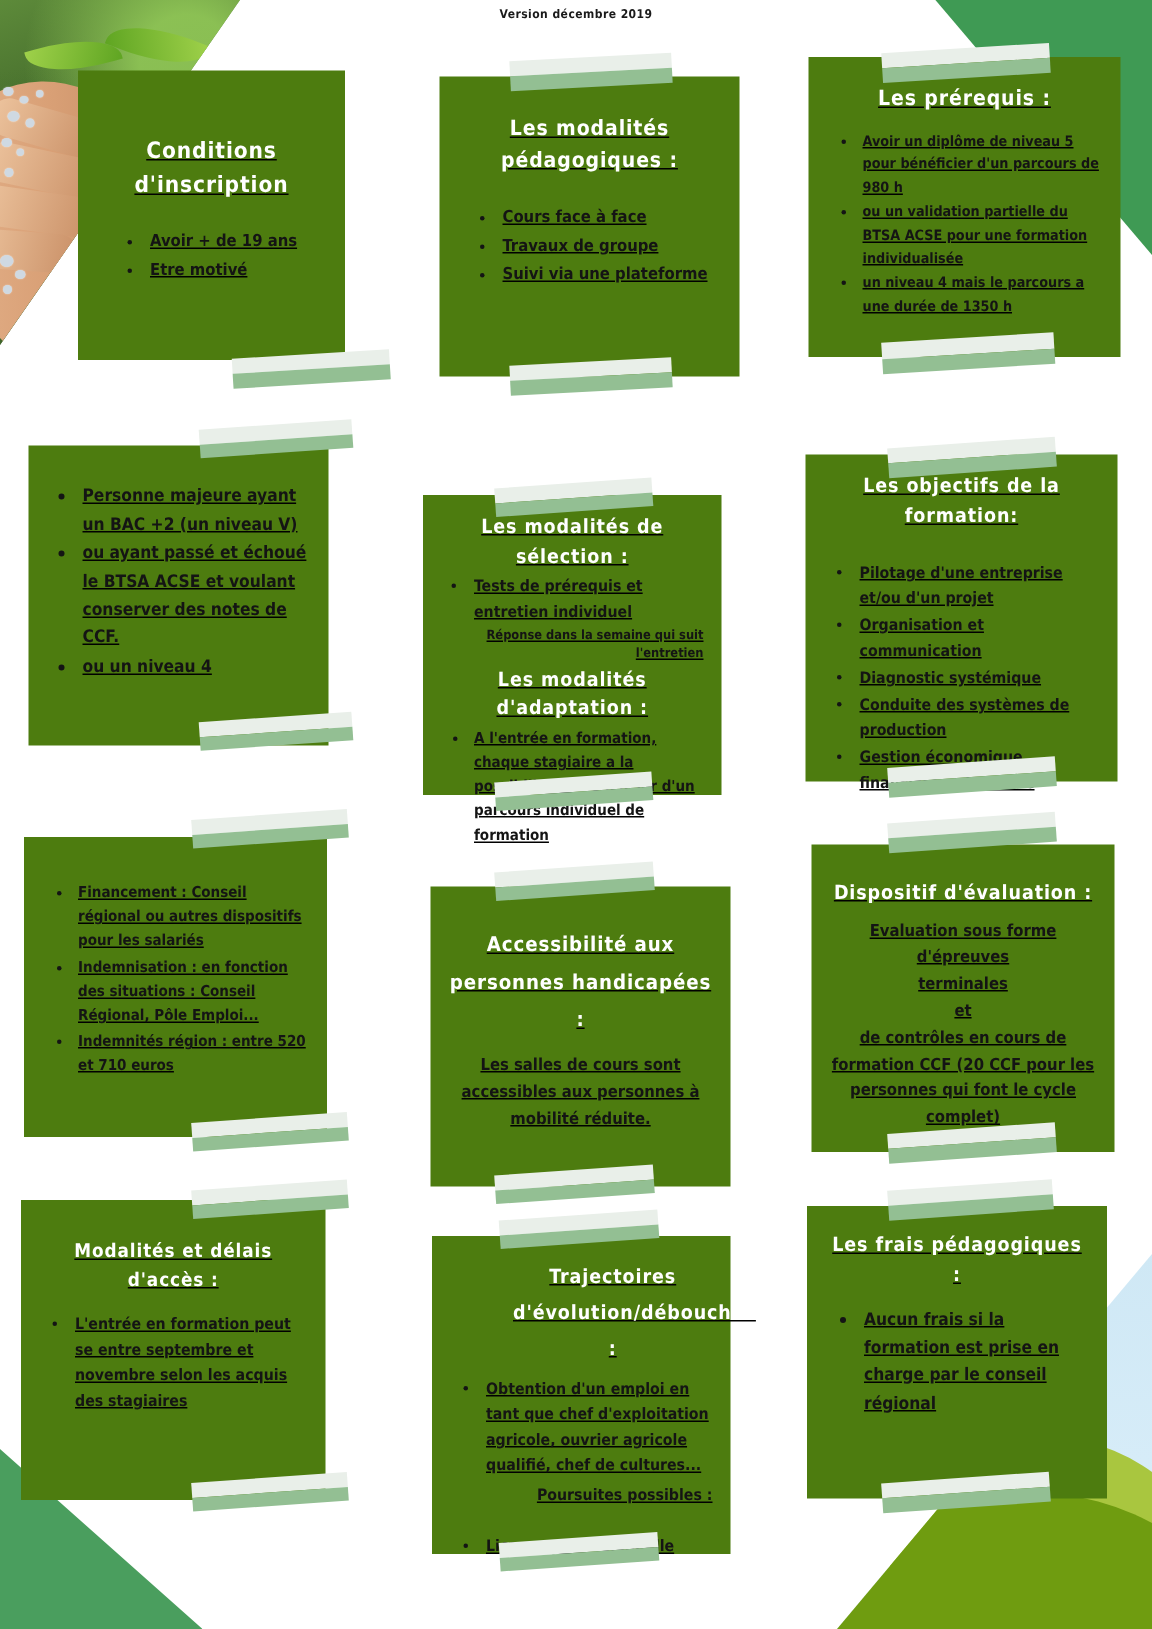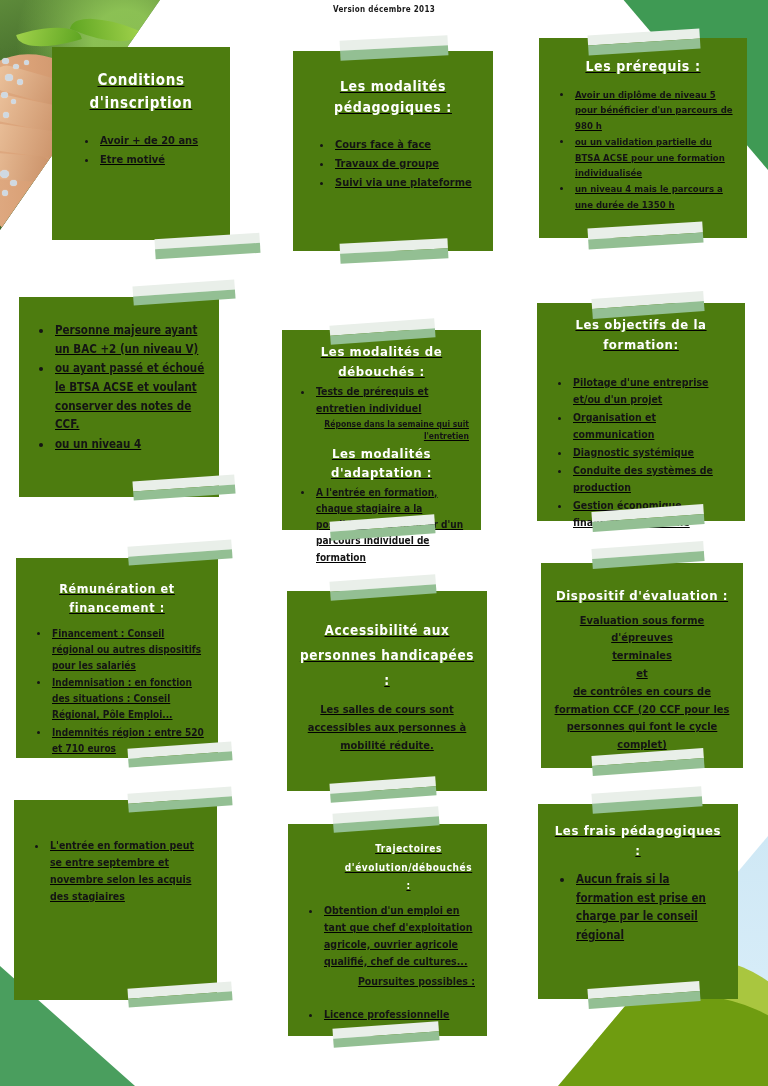--- a/index.html
+++ b/index.html
@@ -222,35 +222,35 @@
 
   <div class="corner-tr"></div>
   <div class="corner-bl"></div>
 
   <div class="landscape-br">
     <div class="sky"></div>
     <div class="hill-back"></div>
     <div class="hill-front"></div>
   </div>
 
-  <div class="version">Version  décembre 2013</div>
+  <div class="version">Version  décembre 2019</div>
 
   <div class="tape" style="left:155px; top:236px; width:105px; height:20px; transform:rotate(-3.5deg);">
     <div class="t-light"></div>
     <div class="t-green"></div>
   </div>
 
   <div class="card" style="left:52px; top:47px; width:178px; height:193px;">
-    <div class="card-inner" style="padding-top:22px;">
+    <div class="card-inner" style="padding-top:42px;">
       <div class="card-title" style="font-size:15px;">
         <span>Conditions</span><br>
         <span>d'inscription</span>
       </div>
       <ul style="font-size:11px; padding-left:34px; margin-top:18px;">
-        <li>Avoir + de 20 ans</li>
+        <li>Avoir + de 19 ans</li>
         <li>Etre motivé</li>
       </ul>
     </div>
   </div>
 
   <div class="tape" style="left:340px; top:38px; width:108px; height:20px; transform:rotate(-3deg);">
     <div class="t-light"></div>
     <div class="t-green"></div>
   </div>
   <div class="tape" style="left:340px; top:241px; width:108px; height:20px; transform:rotate(-3deg);">
@@ -312,21 +312,21 @@
     <div class="t-light"></div>
     <div class="t-green"></div>
   </div>
   <div class="tape" style="left:330px; top:518px; width:105px; height:19px; transform:rotate(-4deg);">
     <div class="t-light"></div>
     <div class="t-green"></div>
   </div>
 
   <div class="card" style="left:282px; top:330px; width:199px; height:200px;">
     <div class="card-inner" style="padding-top:12px;">
-      <div class="card-title" style="font-size:13px; margin-bottom:2px;">Les modalités de débouchés :</div>
+      <div class="card-title" style="font-size:13px; margin-bottom:2px;">Les modalités de sélection :</div>
       <ul style="font-size:10.5px; padding-left:20px; margin:0;">
         <li>Tests de prérequis  et entretien individuel</li>
       </ul>
       <p class="note" style="font-size:8.5px;">Réponse dans la semaine qui suit l'entretien</p>
       <div class="card-title" style="font-size:13px; margin:1px 0 2px 0;text-align:center;">Les modalités d'adaptation :</div>
       <ul style="font-size:10px; padding-left:20px; margin:0;">
         <li>A l'entrée en formation, chaque stagiaire a la possibilité de bénéficier d'un parcours individuel de formation</li>
       </ul>
     </div>
   </div>
@@ -357,21 +357,20 @@
     <div class="t-light"></div>
     <div class="t-green"></div>
   </div>
   <div class="tape" style="left:128px; top:745px; width:104px; height:19px; transform:rotate(-4deg);">
     <div class="t-light"></div>
     <div class="t-green"></div>
   </div>
 
   <div class="card" style="left:16px; top:558px; width:202px; height:200px;">
     <div class="card-inner" style="padding-top:22px;">
-      <div class="card-title" style="font-size:12.5px;">Rémunération et financement :</div>
       <ul style="font-size:10px; padding-left:22px; margin-top:8px;">
         <li>Financement : Conseil régional ou autres dispositifs pour les salariés</li>
         <li>Indemnisation : en fonction des situations : Conseil Régional, Pôle Emploi...</li>
         <li>Indemnités région : entre 520 et 710 euros</li>
       </ul>
     </div>
   </div>
 
   <div class="tape" style="left:330px; top:578px; width:106px; height:19px; transform:rotate(-4deg);">
     <div class="t-light"></div>
@@ -420,38 +419,39 @@
     <div class="t-light"></div>
     <div class="t-green"></div>
   </div>
   <div class="tape" style="left:128px; top:985px; width:104px; height:19px; transform:rotate(-4deg);">
     <div class="t-light"></div>
     <div class="t-green"></div>
   </div>
 
   <div class="card" style="left:14px; top:800px; width:203px; height:200px;">
     <div class="card-inner" style="padding-top:25px;">
+      <div class="card-title" style="font-size:12.5px;">Modalités et délais d'accès :</div>
       <ul style="font-size:10.5px; padding-left:22px; margin-top:12px;">
         <li>L'entrée en formation peut se entre septembre et novembre selon les acquis des stagiaires</li>
       </ul>
     </div>
   </div>
 
   <div class="tape" style="left:333px; top:810px; width:106px; height:19px; transform:rotate(-4deg);">
     <div class="t-light"></div>
     <div class="t-green"></div>
   </div>
   <div class="tape" style="left:333px; top:1025px; width:106px; height:19px; transform:rotate(-4deg);">
     <div class="t-light"></div>
     <div class="t-green"></div>
   </div>
 
   <div class="card" style="left:288px; top:824px; width:199px; height:212px;">
     <div class="card-inner" style="padding-top:16px;">
-      <div class="card-title" style="font-size:10px; line-height:1.85;margin-left:42px;">
+      <div class="card-title" style="font-size:13px; line-height:1.85;margin-left:42px;">
         <span>Trajectoires</span><br>
         <span>d'évolution/débouchés :</span>
       </div>
       <ul style="font-size:10.5px; padding-left:22px; margin-top:6px;">
         <li>Obtention d'un emploi en tant que chef d'exploitation agricole, ouvrier agricole qualifié, chef de cultures...</li>
       </ul>
       <p class="note" style="font-size:10.5px; margin-top:4px;">Poursuites possibles :</p>
       <ul style="font-size:10.5px; padding-left:22px; margin-top:18px;">
         <li>Licence professionnelle</li>
       </ul>

